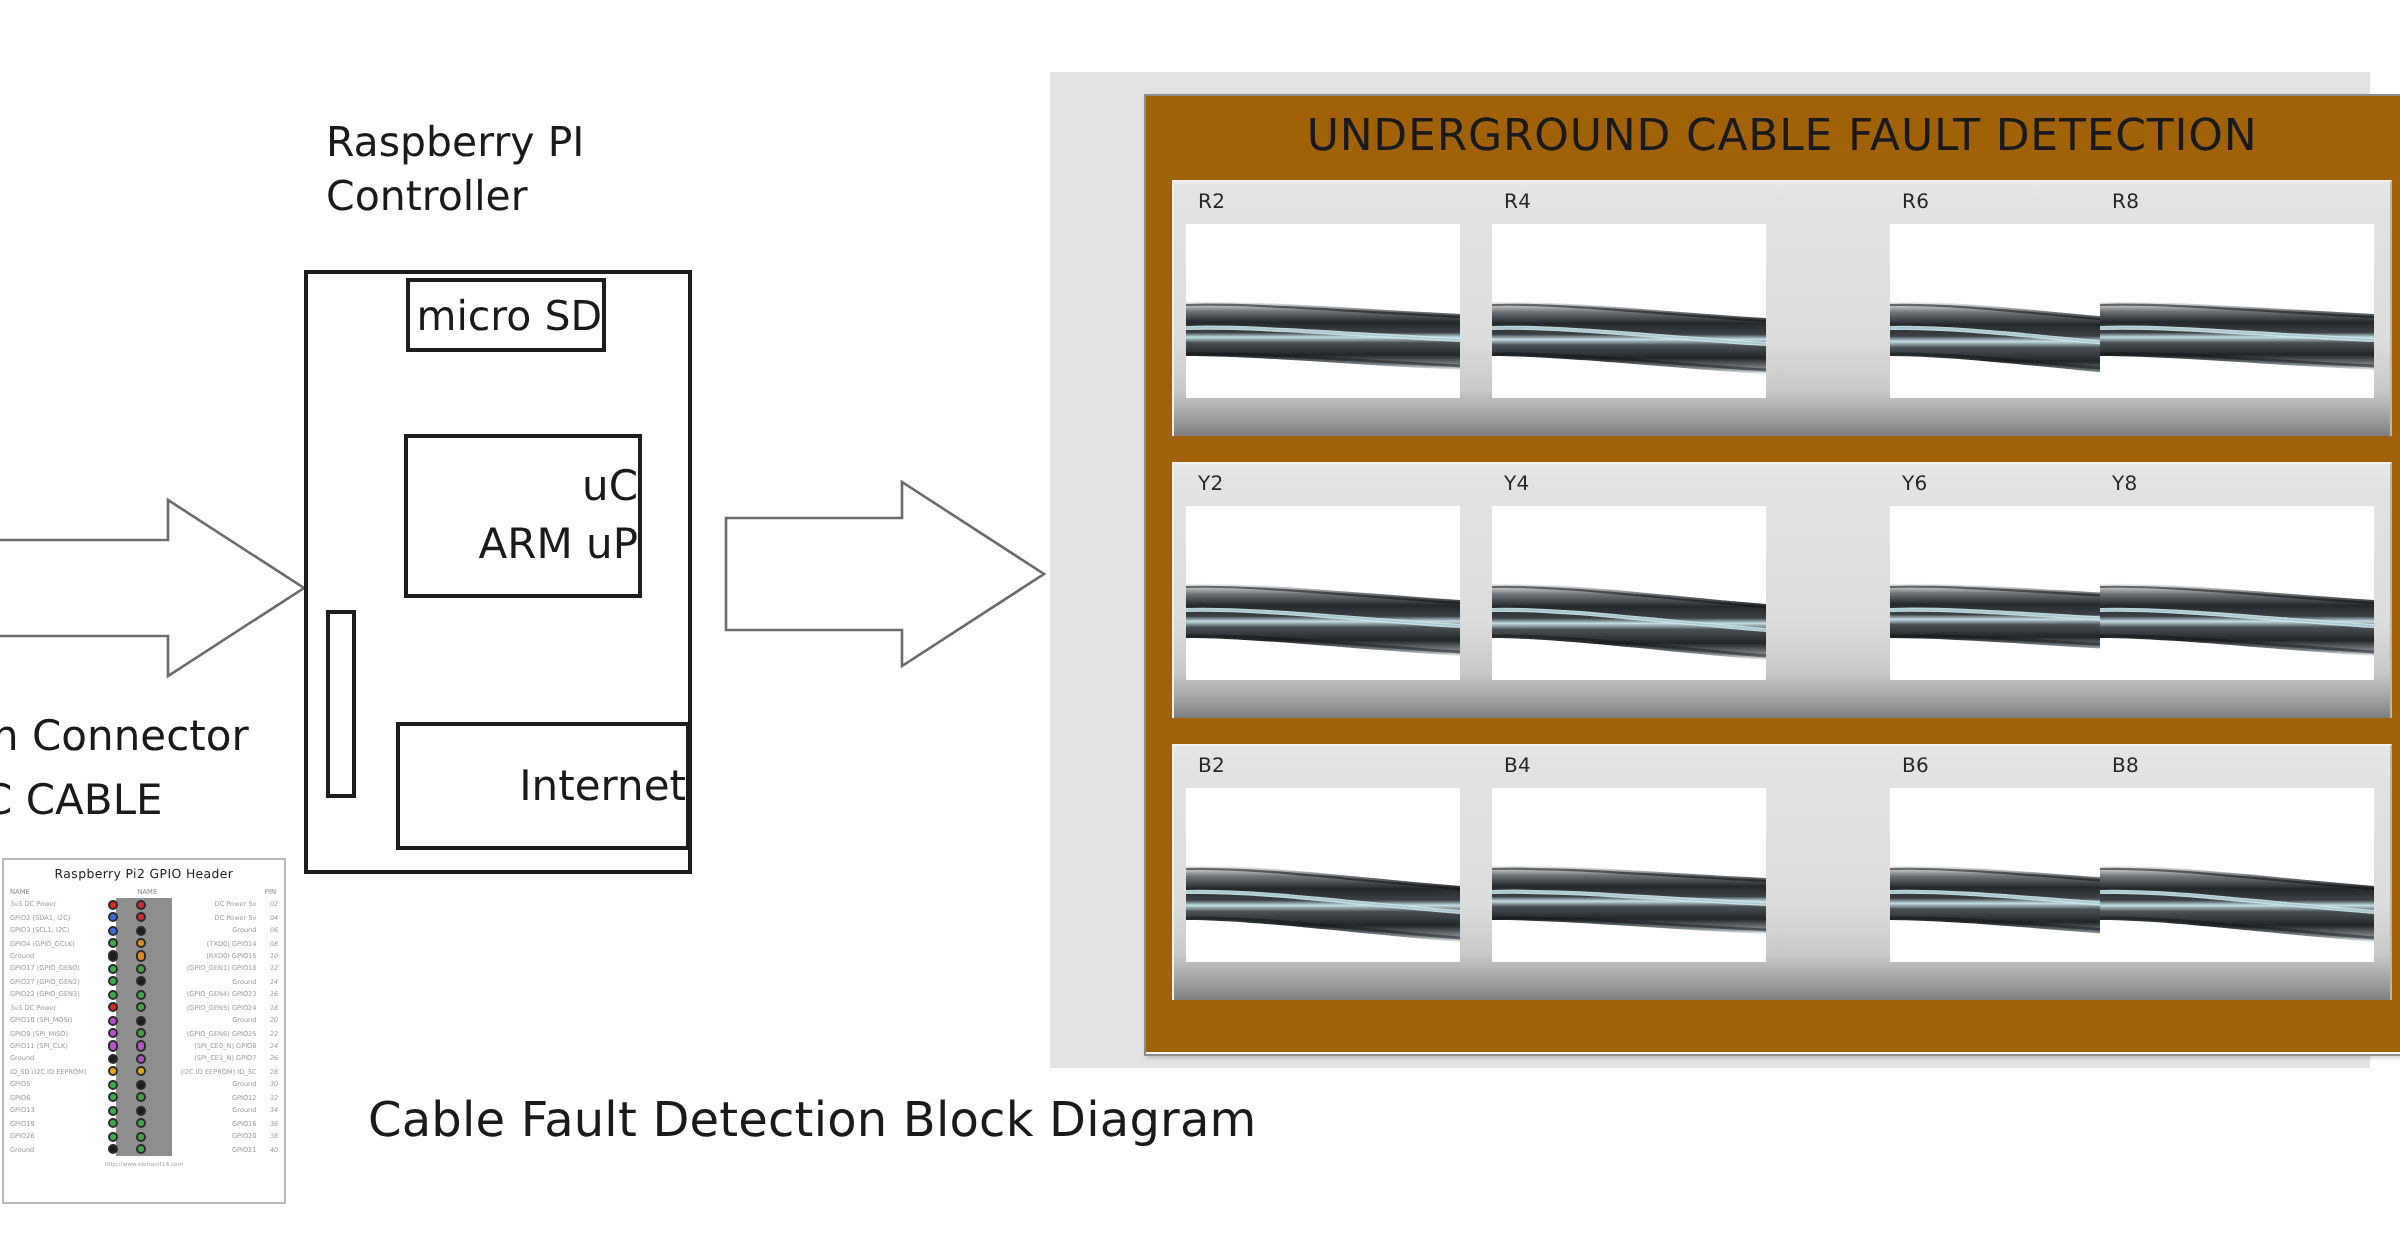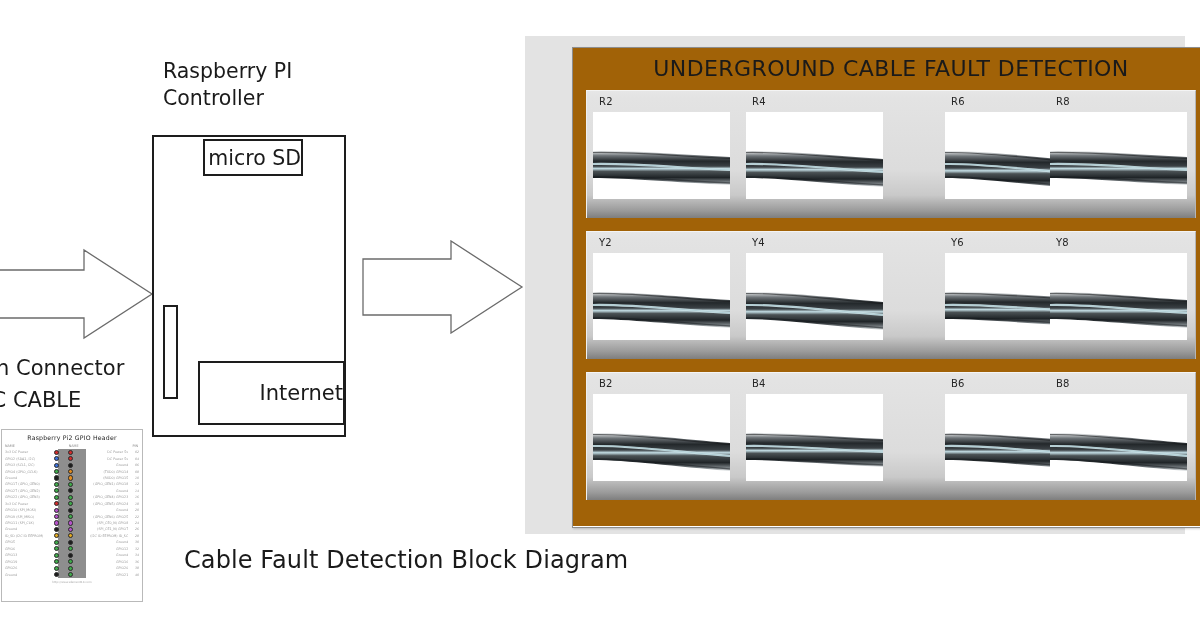--- a/index.html
+++ b/index.html
@@ -145,20 +145,24 @@
   </svg>
 
   <div id="pi-box"></div>
 
   <div id="gpio-strip"></div>
 
   <div class="inner-box" id="microsd-box">
     <span>micro SD</span>
   </div>
 
+  <div class="inner-box" id="uc-box">
+    <span>uC</span>
+    <span>ARM uP</span>
+  </div>
 
   <div class="inner-box" id="internet-box">
     <span>Internet</span>
   </div>
 
   <div class="label-text" id="connector-label">Pin Connector</div>
 
   <div class="label-text" id="cable-type-label">RC CABLE</div>
 
   <svg class="arrow" id="arrow-right" width="162" height="94">

